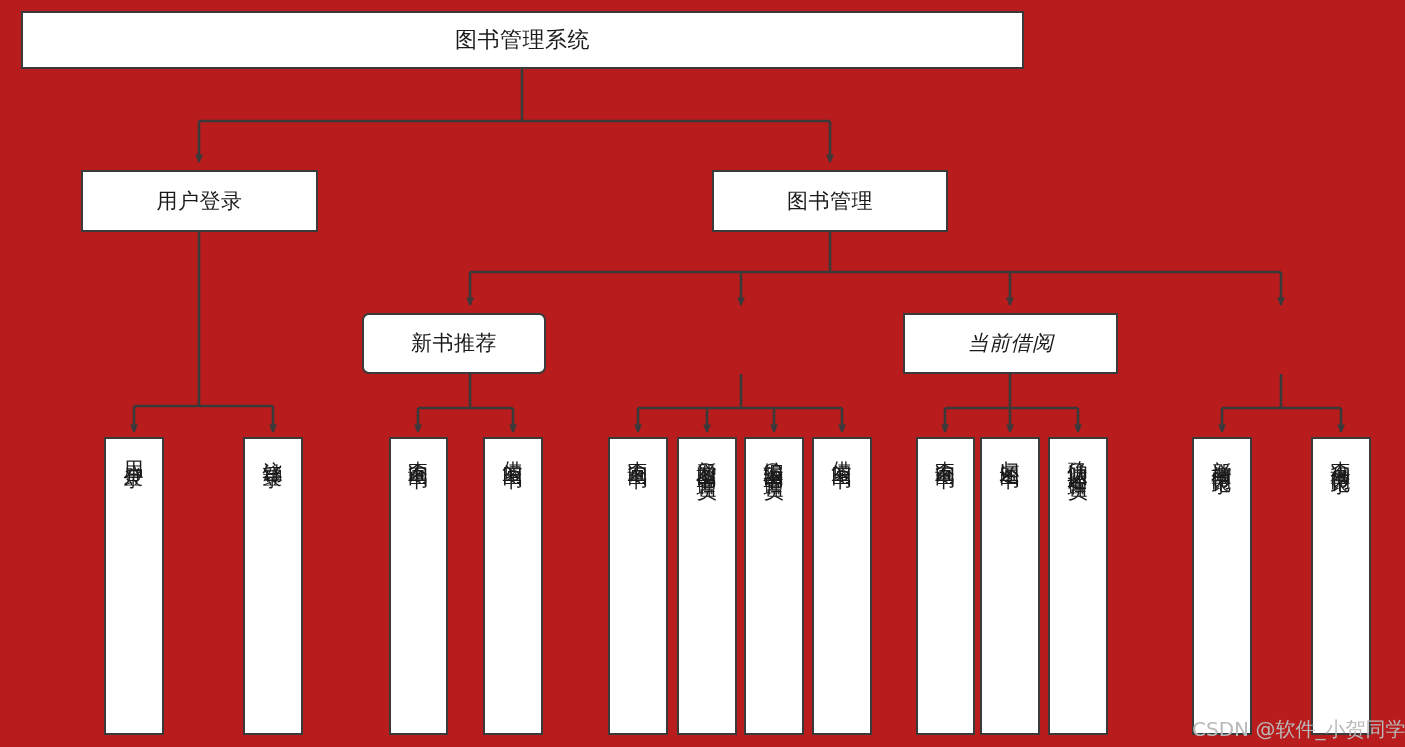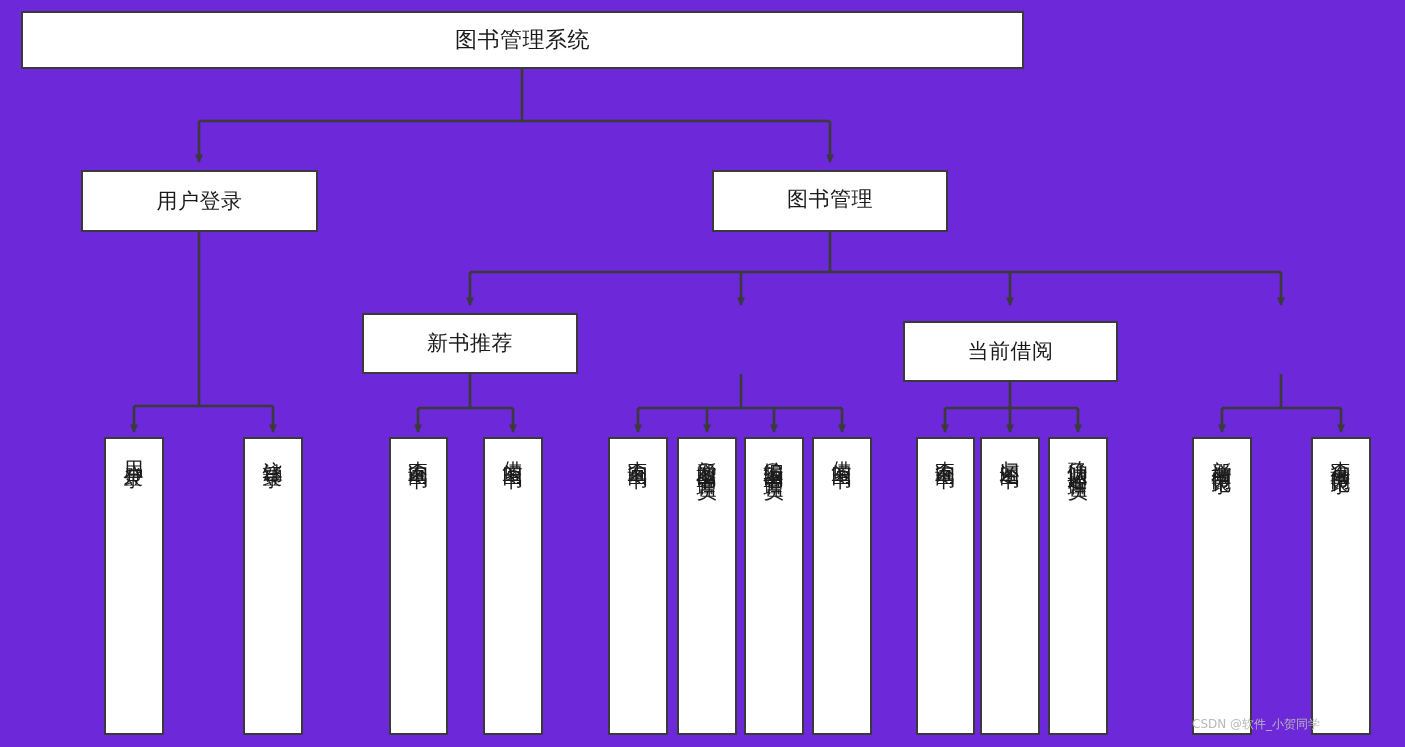--- a/index.html
+++ b/index.html
@@ -8,21 +8,21 @@
     padding: 0;
     background: #ffffff;
   }
   body {
     font-family: "DejaVu Sans", "Liberation Sans", sans-serif;
   }
   #canvas {
     position: relative;
     width: 1405px;
     height: 747px;
-    background: #6d28d9;
+    background: #b91c1c;
     overflow: hidden;
   }
   #edges {
     position: absolute;
     left: 0;
     top: 0;
     width: 1405px;
     height: 747px;
     pointer-events: none;
   }
@@ -57,21 +57,21 @@
     letter-spacing: 3px;
     line-height: 1;
   }
   .node.root .label {
     font-size: 22px;
   }
   #watermark {
     position: absolute;
     left: 1192px;
     top: 716px;
-    font-size: 12px;
+    font-size: 20px;
     color: #b9b9b9;
     white-space: nowrap;
     z-index: 5;
     font-family: "DejaVu Sans", "Liberation Sans", sans-serif;
   }
 </style>
 </head>
 <body>
 
 <div id="canvas">
@@ -129,28 +129,28 @@
     </g>
   </svg>
 
   <div class="node root horiz" style="left:21px; top:11px; width:1003px; height:58px;">
     <span class="label">图书管理系统</span>
   </div>
 
   <div class="node horiz" style="left:81px; top:170px; width:237px; height:62px;">
     <span class="label">用户登录</span>
   </div>
-  <div class="node horiz" style="left:712px; top:170px; width:236px; height:62px;font-family:Liberation Mono, monospace;">
+  <div class="node horiz" style="left:712px; top:170px; width:236px; height:62px;">
     <span class="label">图书管理</span>
   </div>
 
-  <div class="node horiz" style="left:362px; top:313px; width:216px; height:61px;">
+  <div class="node horiz" style="left:362px; top:313px; width:184px; height:61px;border-radius:7px;">
     <span class="label">新书推荐</span>
   </div>
-  <div class="node horiz" style="left:903px; top:321px; width:215px; height:61px;">
+  <div class="node horiz" style="left:903px; top:313px; width:215px; height:61px;font-style:italic;">
     <span class="label">当前借阅</span>
   </div>
 
   <div class="node vert" style="left:104px; top:437px; width:60px; height:298px;">
     <span class="label">用户登录</span>
   </div>
   <div class="node vert" style="left:243px; top:437px; width:60px; height:298px;">
     <span class="label">注销登录</span>
   </div>
 

